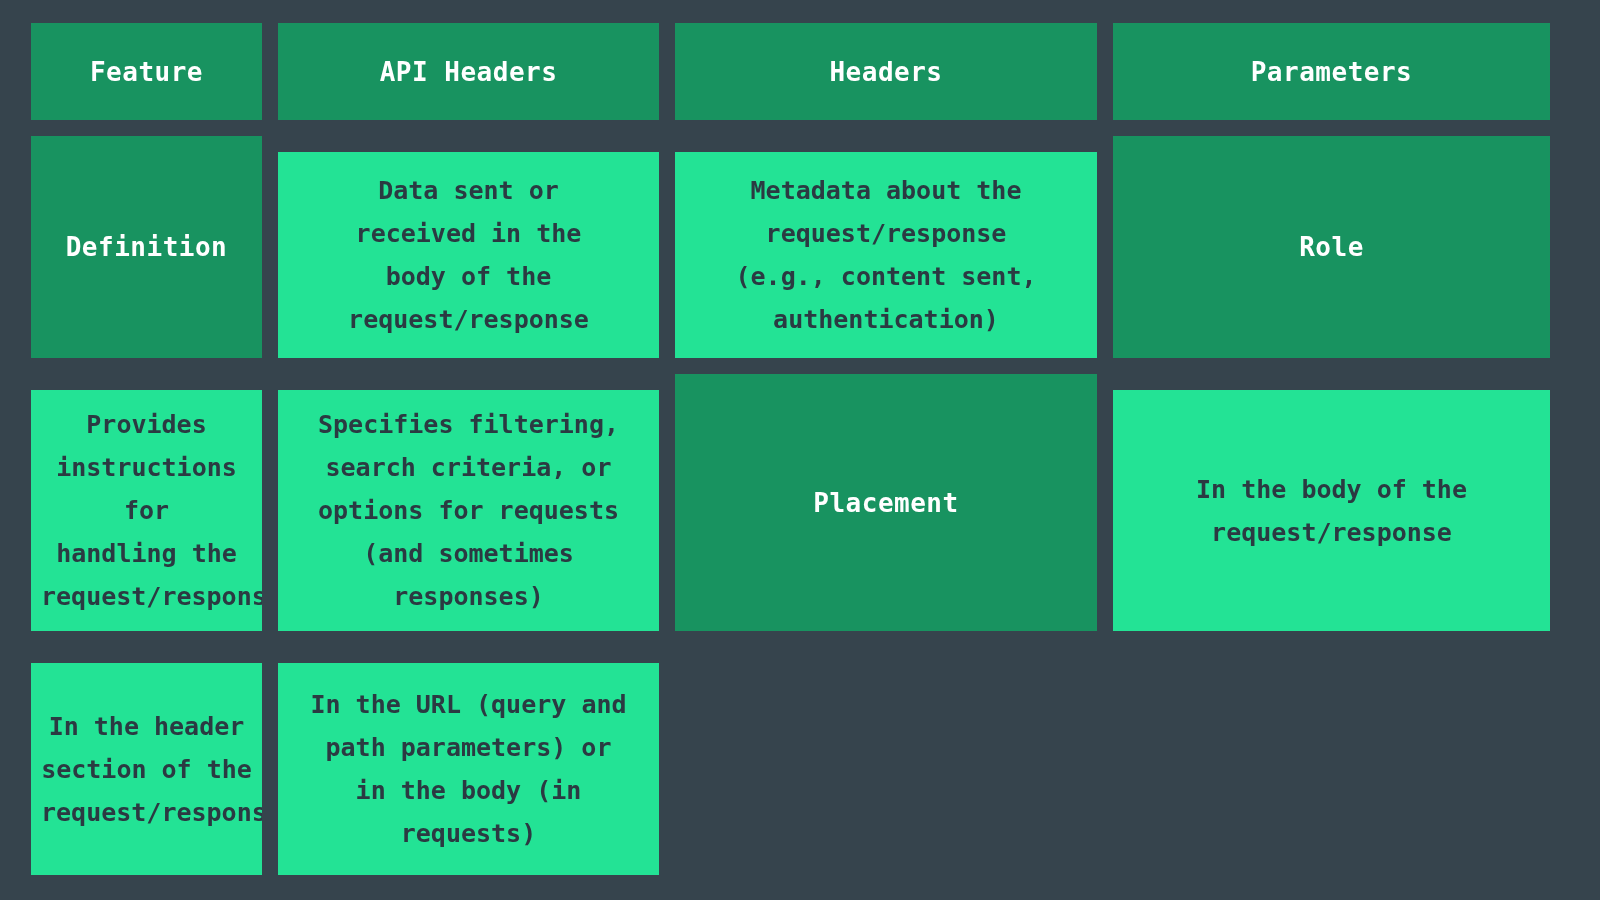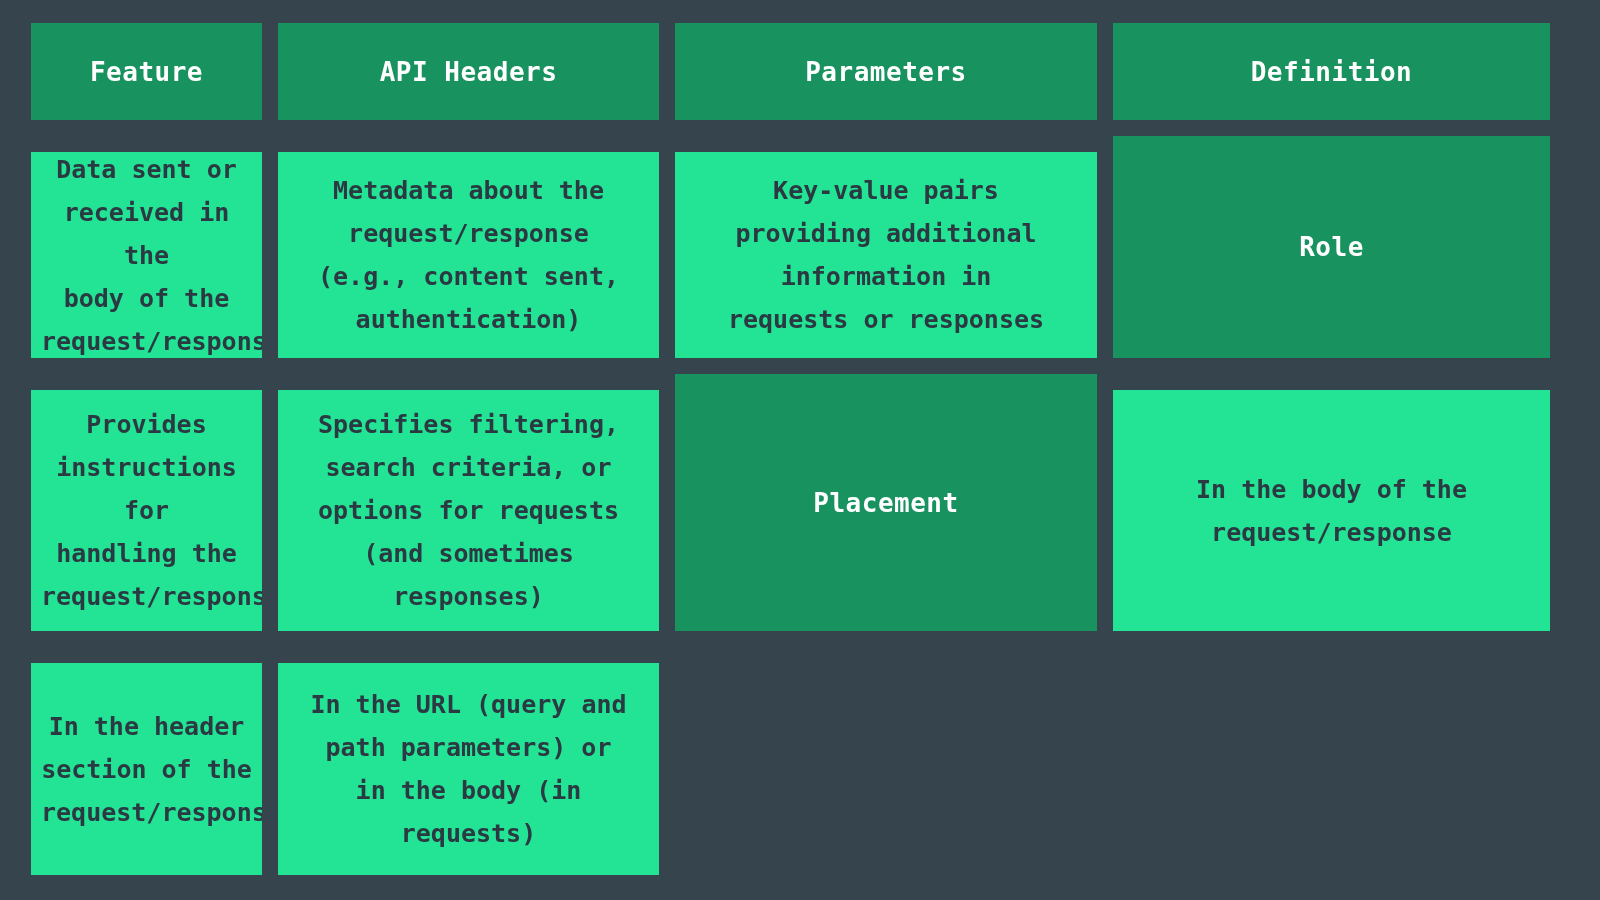--- a/index.html
+++ b/index.html
@@ -71,43 +71,40 @@
 
 <div class="comparison-table">
 
   <div class="cell header">
     <span class="cell-text">Feature</span>
   </div>
   <div class="cell header">
     <span class="cell-text">API Headers</span>
   </div>
   <div class="cell header">
+    <span class="cell-text">Headers</span>
+  </div>
+  <div class="cell header">
     <span class="cell-text">Parameters</span>
   </div>
 
   <div class="cell rowlabel">
     <span class="cell-text">Definition</span>
   </div>
   <div class="cell body">
     <span class="cell-text">Data sent or
 received in the
 body of the
 request/response</span>
   </div>
   <div class="cell body">
     <span class="cell-text">Metadata about the
 request/response
 (e.g., content sent,
 authentication)</span>
-  </div>
-  <div class="cell body">
-    <span class="cell-text">Key-value pairs
-providing additional
-information in
-requests or responses</span>
   </div>
 
   <div class="cell rowlabel">
     <span class="cell-text">Role</span>
   </div>
   <div class="cell body">
     <span class="cell-text">Provides
 instructions for
 handling the
 request/response</span>

